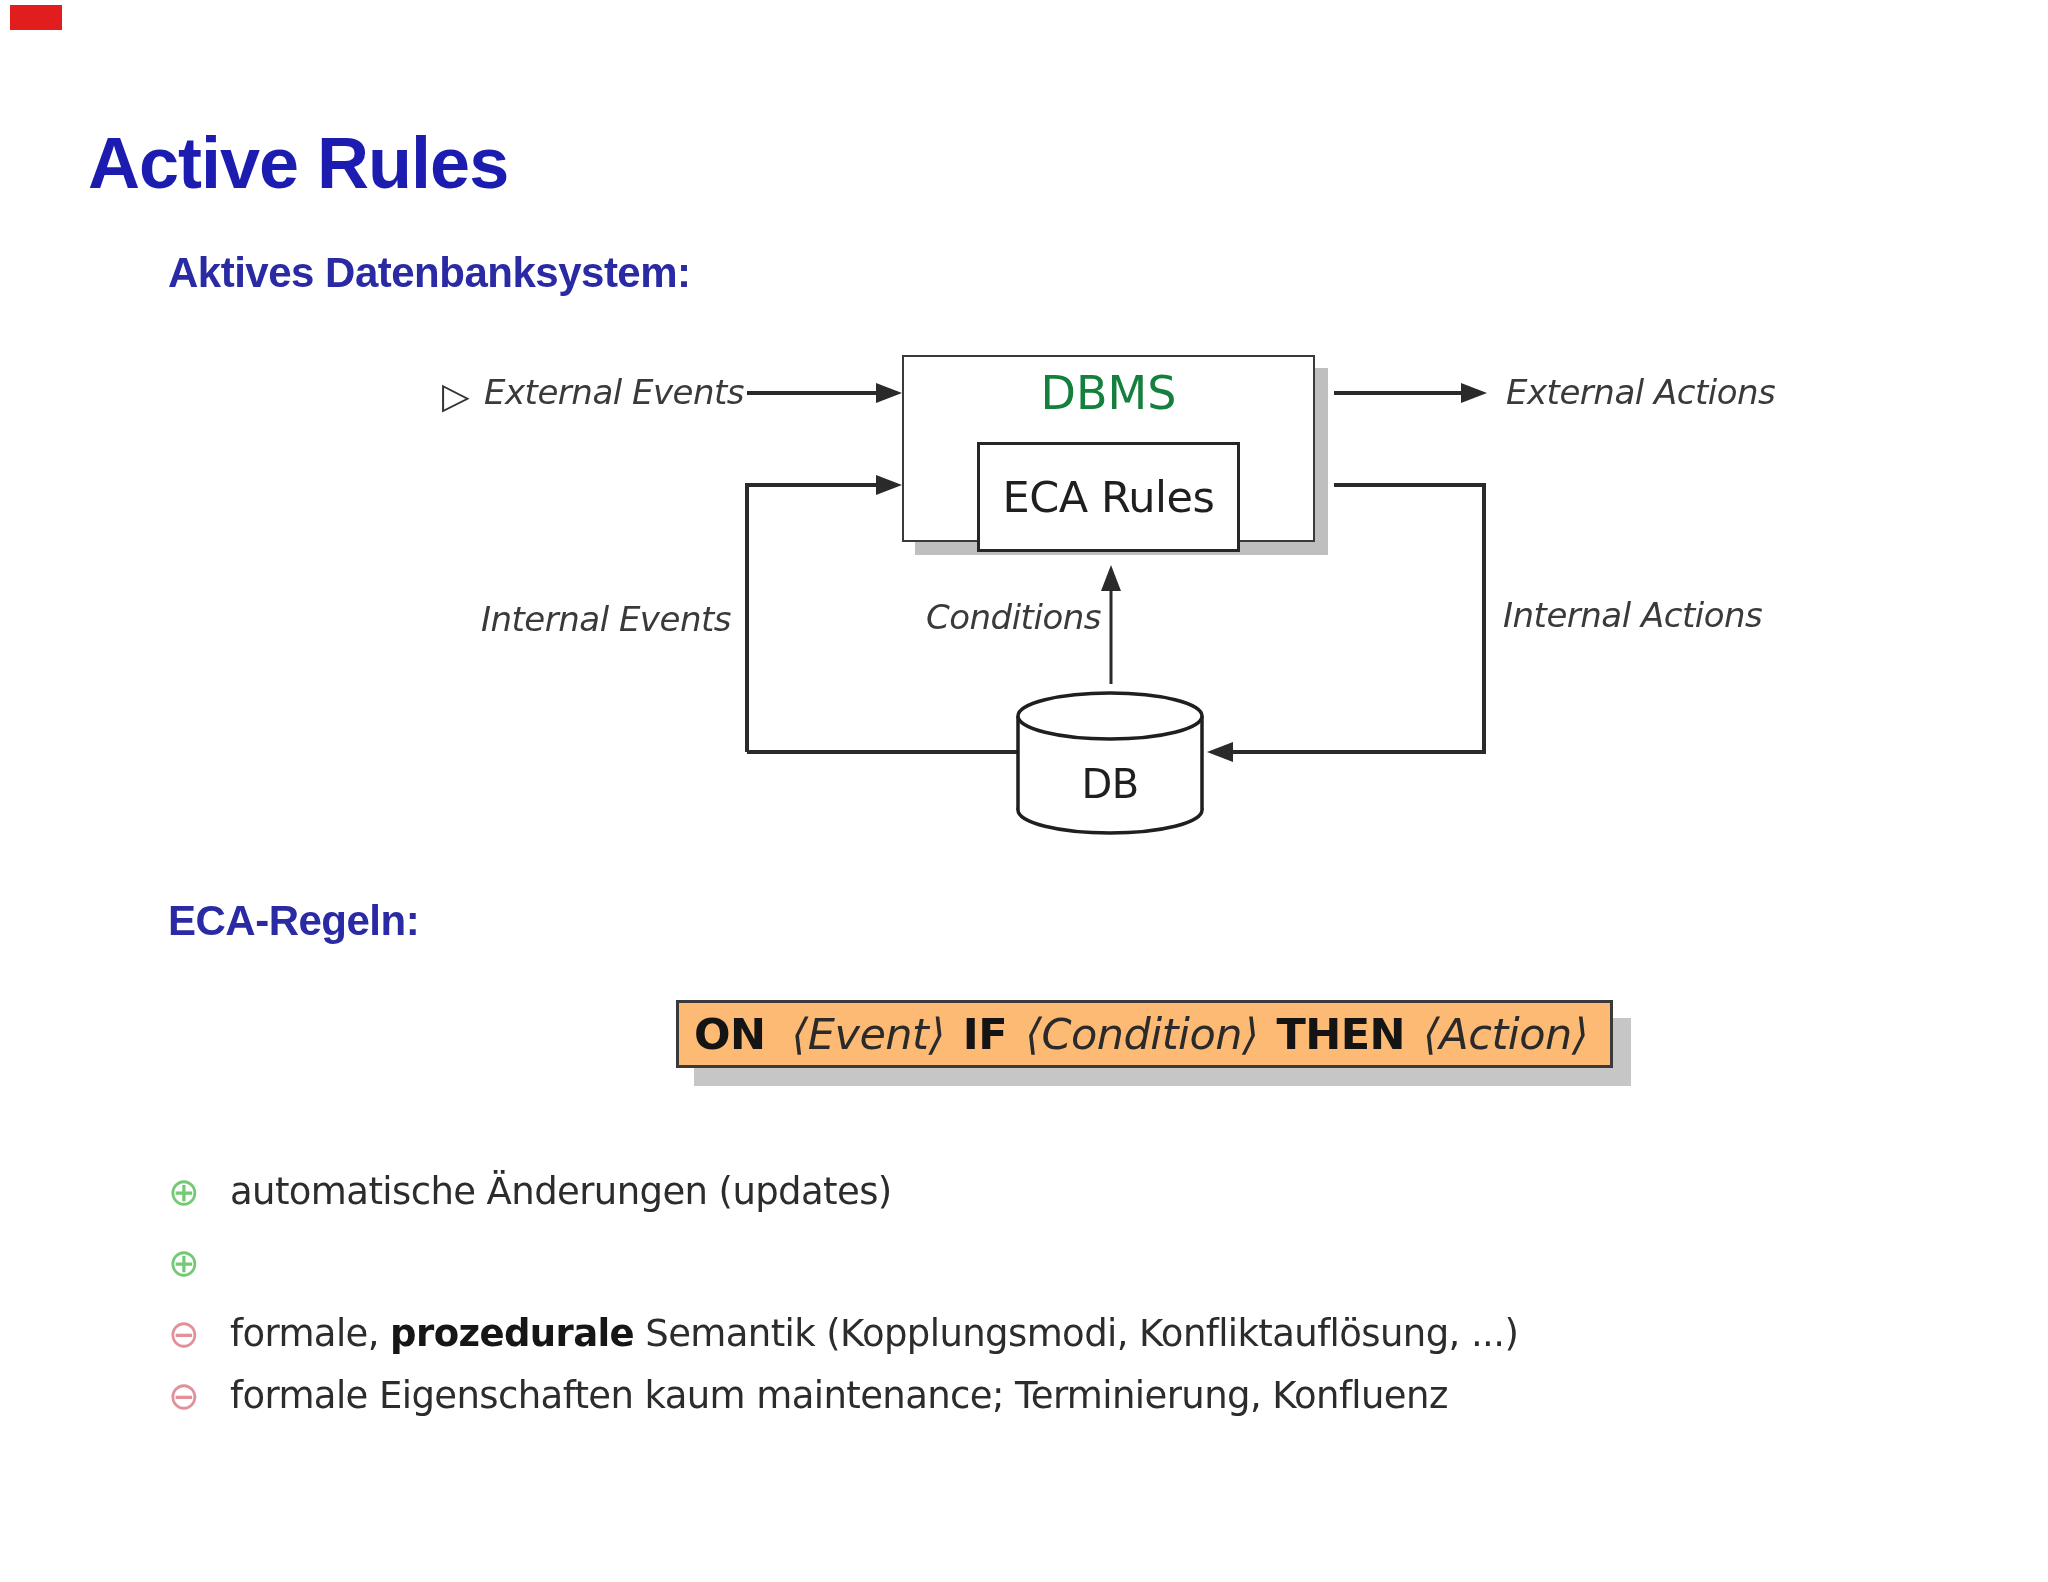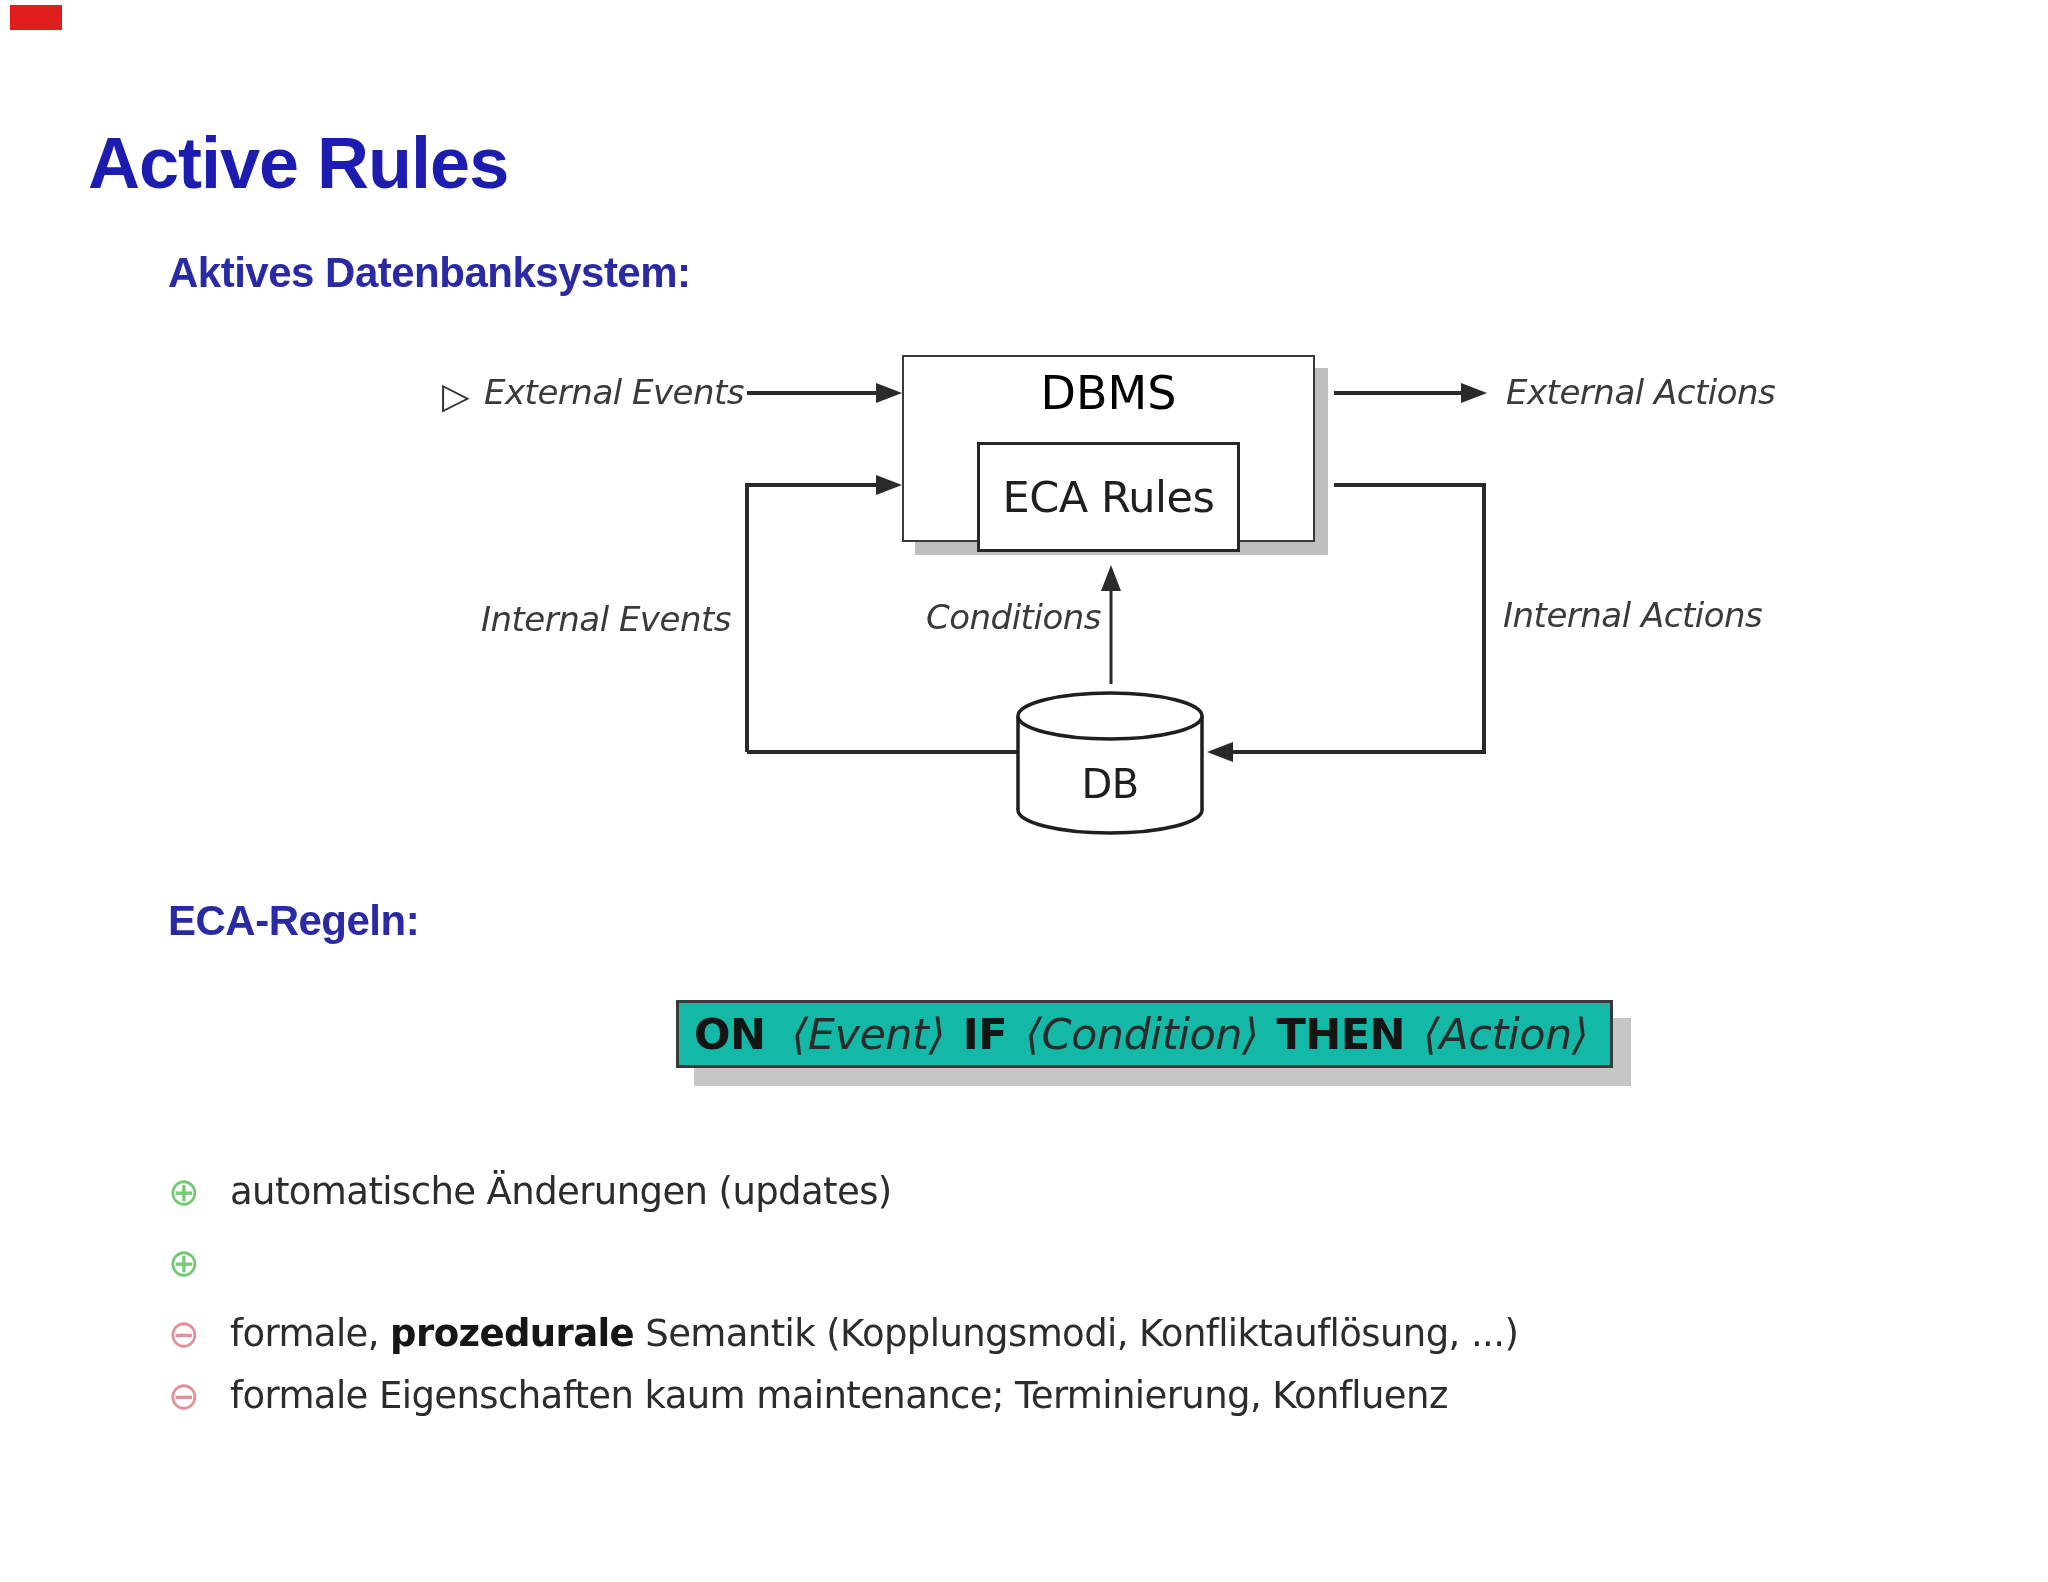--- a/index.html
+++ b/index.html
@@ -28,21 +28,21 @@
   #diagram-svg{left:0;top:0;width:2048px;height:1582px;z-index:1;}
 
   
   .diag-box{background:#ffffff;box-sizing:border-box;z-index:2;}
   #dbms-box{
     left:902px;top:355px;width:413px;height:187px;
     border:2px solid #3a3a3a;box-shadow:13px 13px 0 #bfbfbf;
   }
   #dbms-label{
     left:902px;top:366px;width:413px;text-align:center;
-    font-size:46px;color:#000000;z-index:3;
+    font-size:46px;color:#15803d;z-index:3;
   }
   #eca-box{
     left:977px;top:442px;width:263px;height:110px;
     border:3px solid #262626;z-index:3;
     display:flex;align-items:center;justify-content:center;
   }
   #eca-box-label{font-size:43px;color:#1f1f1f;letter-spacing:-0.5px;}
 
   
   .diag-label{
@@ -54,21 +54,21 @@
   #label-external-actions{left:1506px;top:374px;}
   #label-internal-events{left:430px;top:601px;width:301px;text-align:right;}
   #label-conditions{left:926px;top:599px;}
   #label-internal-actions{left:1503px;top:597px;}
   #label-db{left:1060px;top:762px;width:100px;text-align:center;
     font-size:40px;font-style:normal;color:#1f1f1f;}
 
   
   #on-box{
     left:676px;top:1000px;width:937px;height:68px;box-sizing:border-box;
-    border:3px solid #3a3a3a;background:#14b8a6;box-shadow:18px 18px 0 #c6c6c6;
+    border:3px solid #3a3a3a;background:#fdba74;box-shadow:18px 18px 0 #c6c6c6;
     display:flex;align-items:center;justify-content:center;z-index:2;
   }
   #on-box .kw{font-weight:bold;font-size:43px;color:#141414;letter-spacing:-0.5px;}
   #on-box .ph{font-style:italic;font-size:43px;color:#2a2a2a;letter-spacing:-0.5px;margin:0 18px;}
   #on-box .ph:last-child{margin-right:7px;}
   #on-box .ph:nth-child(2){margin-left:26px;}
 
   
   .bullet-row{
     left:168px;width:1760px;height:48px;display:flex;align-items:center;z-index:2;

